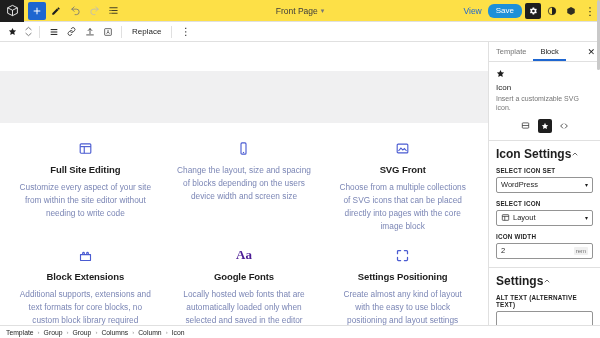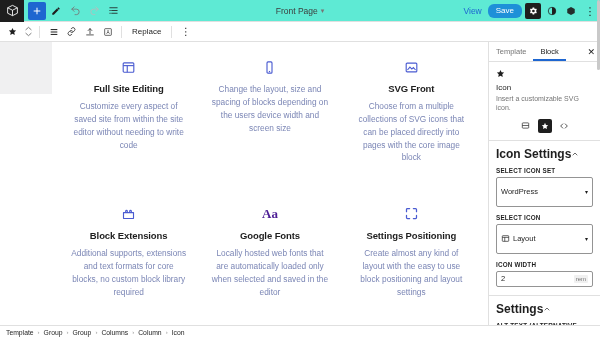--- a/index.html
+++ b/index.html
@@ -9,21 +9,21 @@
     background:#ffffff;
     font-size:11px;
     color:#1e1e1e;
     -webkit-font-smoothing:antialiased;
   }
   #app { position:relative; width:600px; height:338px; display:flex; flex-direction:column; }
 
   
   .topbar {
     height:22px; display:flex; align-items:center;
-    background:#5eead4; border-bottom:1px solid #e0e0e0;
+    background:#fde047; border-bottom:1px solid #e0e0e0;
     position:relative; flex:0 0 22px;justify-content:flex-end;
   }
   .wp-logo {
     width:24px; height:22px; background:#1e1e1e;
     display:flex; align-items:center; justify-content:center;
     flex:0 0 24px;
   }
   .wp-logo svg { display:block; }
   .tb-group { display:flex; align-items:center; gap:1px; padding-left:4px; }
   .tb-btn {
@@ -68,21 +68,21 @@
   .bt-mover { display:flex; flex-direction:column; align-items:center; justify-content:center;
     width:12px; height:17px; cursor:pointer; color:#757575; gap:1px;}
   .bt-replace { font-size:8px; color:#1e1e1e; padding:0 5px; cursor:pointer; }
 
   
   .body-wrap { display:flex; flex:1 1 auto; min-height:0; }
 
   
   .canvas {
     flex:1 1 auto; background:#ffffff; position:relative;
-    overflow:hidden; display:flex; flex-direction:row;
+    overflow:hidden; display:flex; flex-direction:column;margin-top:29px;
   }
   .hero-band { height:52px; background:#f0f0f1; flex:0 0 52px; }
 
   .features {
     padding:16px 8px 0 8px;
     display:grid; grid-template-columns:repeat(3,1fr);
     row-gap:14px; column-gap:4px;
   }
   .card { text-align:center; padding:0 10px; }
   .card-icon {
@@ -130,21 +130,21 @@
   .sb-panel-head {
     display:flex; align-items:center; 
     font-size:12px; font-weight:bold; color:#1e1e1e; cursor:pointer; margin-bottom:6px;
   }
   .sb-label {
     font-size:6.3px; font-weight:bold; text-transform:uppercase;
     color:#1e1e1e; letter-spacing:0.2px; margin-bottom:3px; display:block;
   }
   .sb-select {
     width:100%; height:16px; border:1px solid #949494; border-radius:2px;
-    background:#fff; display:flex; align-items:center; padding:14px 4px;
+    background:#fff; display:flex; align-items:center; padding:0 4px;
     font-size:7.5px; color:#1e1e1e; cursor:pointer; gap:3px; margin-bottom:7px;
   }
   .sb-select .val { flex:1 1 auto; overflow:hidden; white-space:nowrap; }
   .sb-select .cv { color:#1e1e1e; font-size:6px; }
   .sb-num {
     width:100%; height:16px; border:1px solid #949494; border-radius:2px;
     background:#fff; display:flex; align-items:center; padding:0 4px;
     font-size:7.5px; color:#1e1e1e; justify-content:space-between;
   }
   .sb-num .unit { font-size:6px; color:#757575; background:#f0f0f0; padding:1px 2px; border-radius:1px;}
@@ -295,21 +295,21 @@
 
         <div class="card">
           <div class="card-icon">
             <svg width="15" height="15" viewBox="0 0 24 24" fill="none" stroke="currentColor" stroke-width="1.8">
               <rect x="3.5" y="4.5" width="17" height="15" rx="1.5"></rect>
               <path d="M3.5 9h17"></path>
                 <path d="M10 9v10.5"></path>
             </svg>
           </div>
           <div class="card-title">Full Site Editing</div>
-          <div class="card-desc">Customize every aspect of saved site from within the site editor without needing to write code</div>
+          <div class="card-desc">Customize every aspect of your site from within the site editor without needing to write code</div>
         </div>
 
         <div class="card">
           <div class="card-icon">
             <svg width="15" height="15" viewBox="0 0 24 24" fill="none" stroke="currentColor" stroke-width="1.8">
               <rect x="8" y="3" width="8" height="18" rx="1.6"></rect>
                 <path d="M11 18.4h2"></path>
             </svg>
           </div>
           <div class="card-desc">Change the layout, size and spacing of blocks depending on the users device width and screen size</div>

